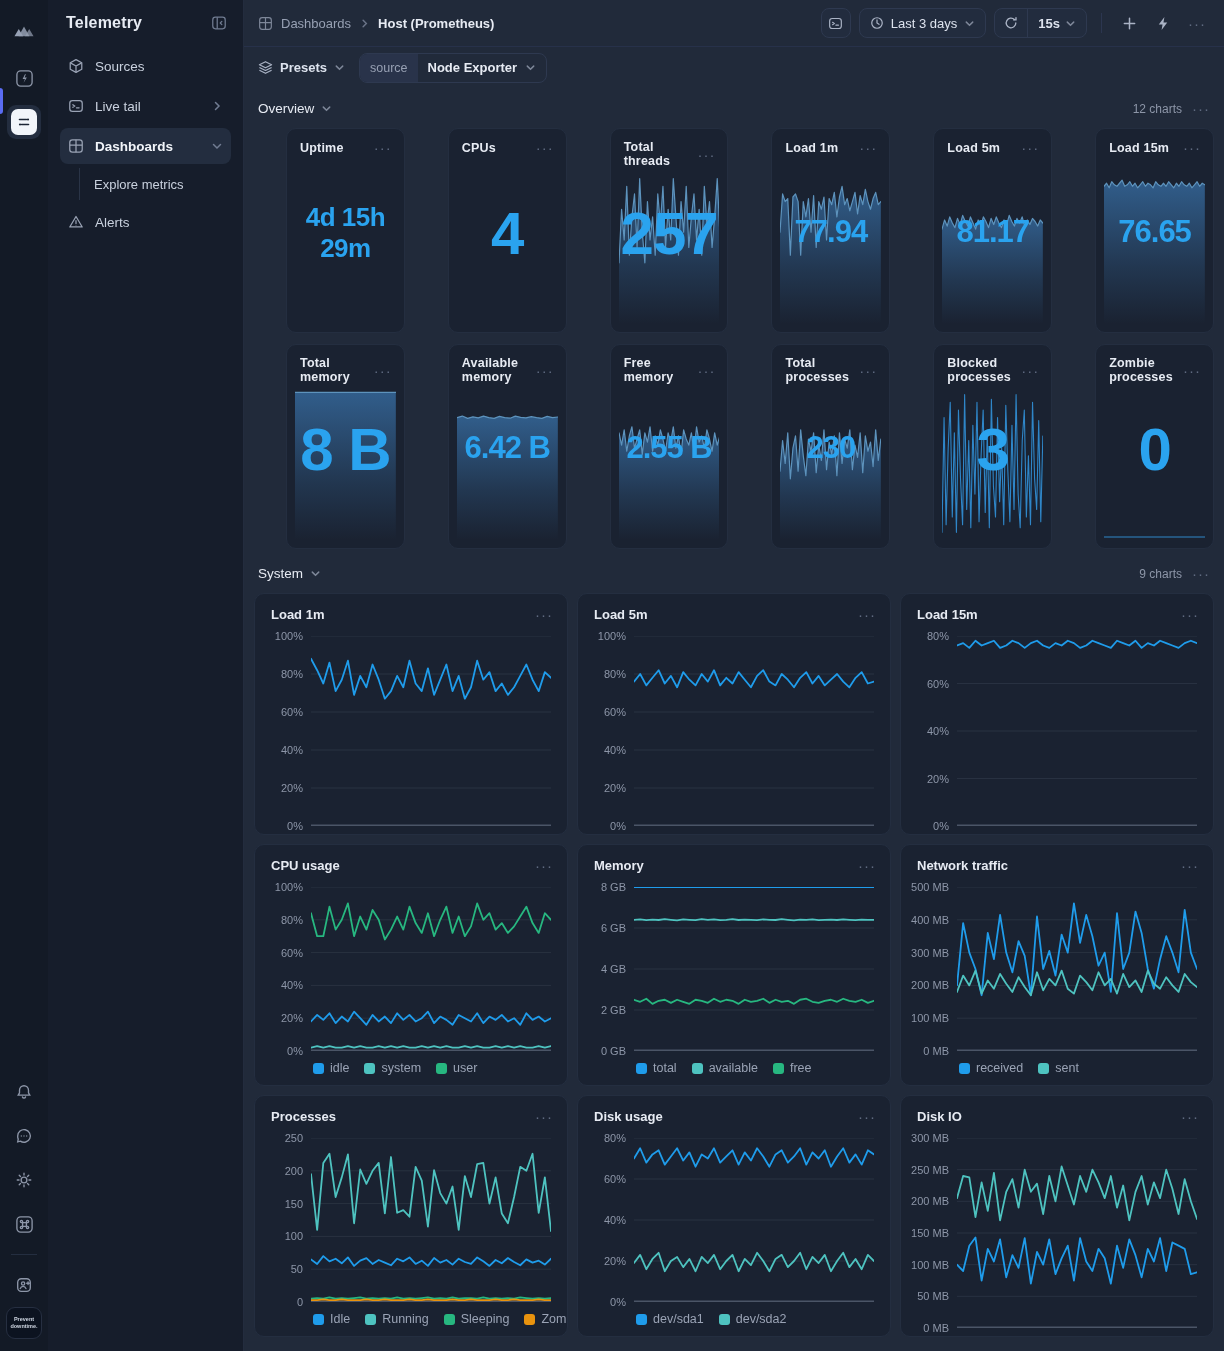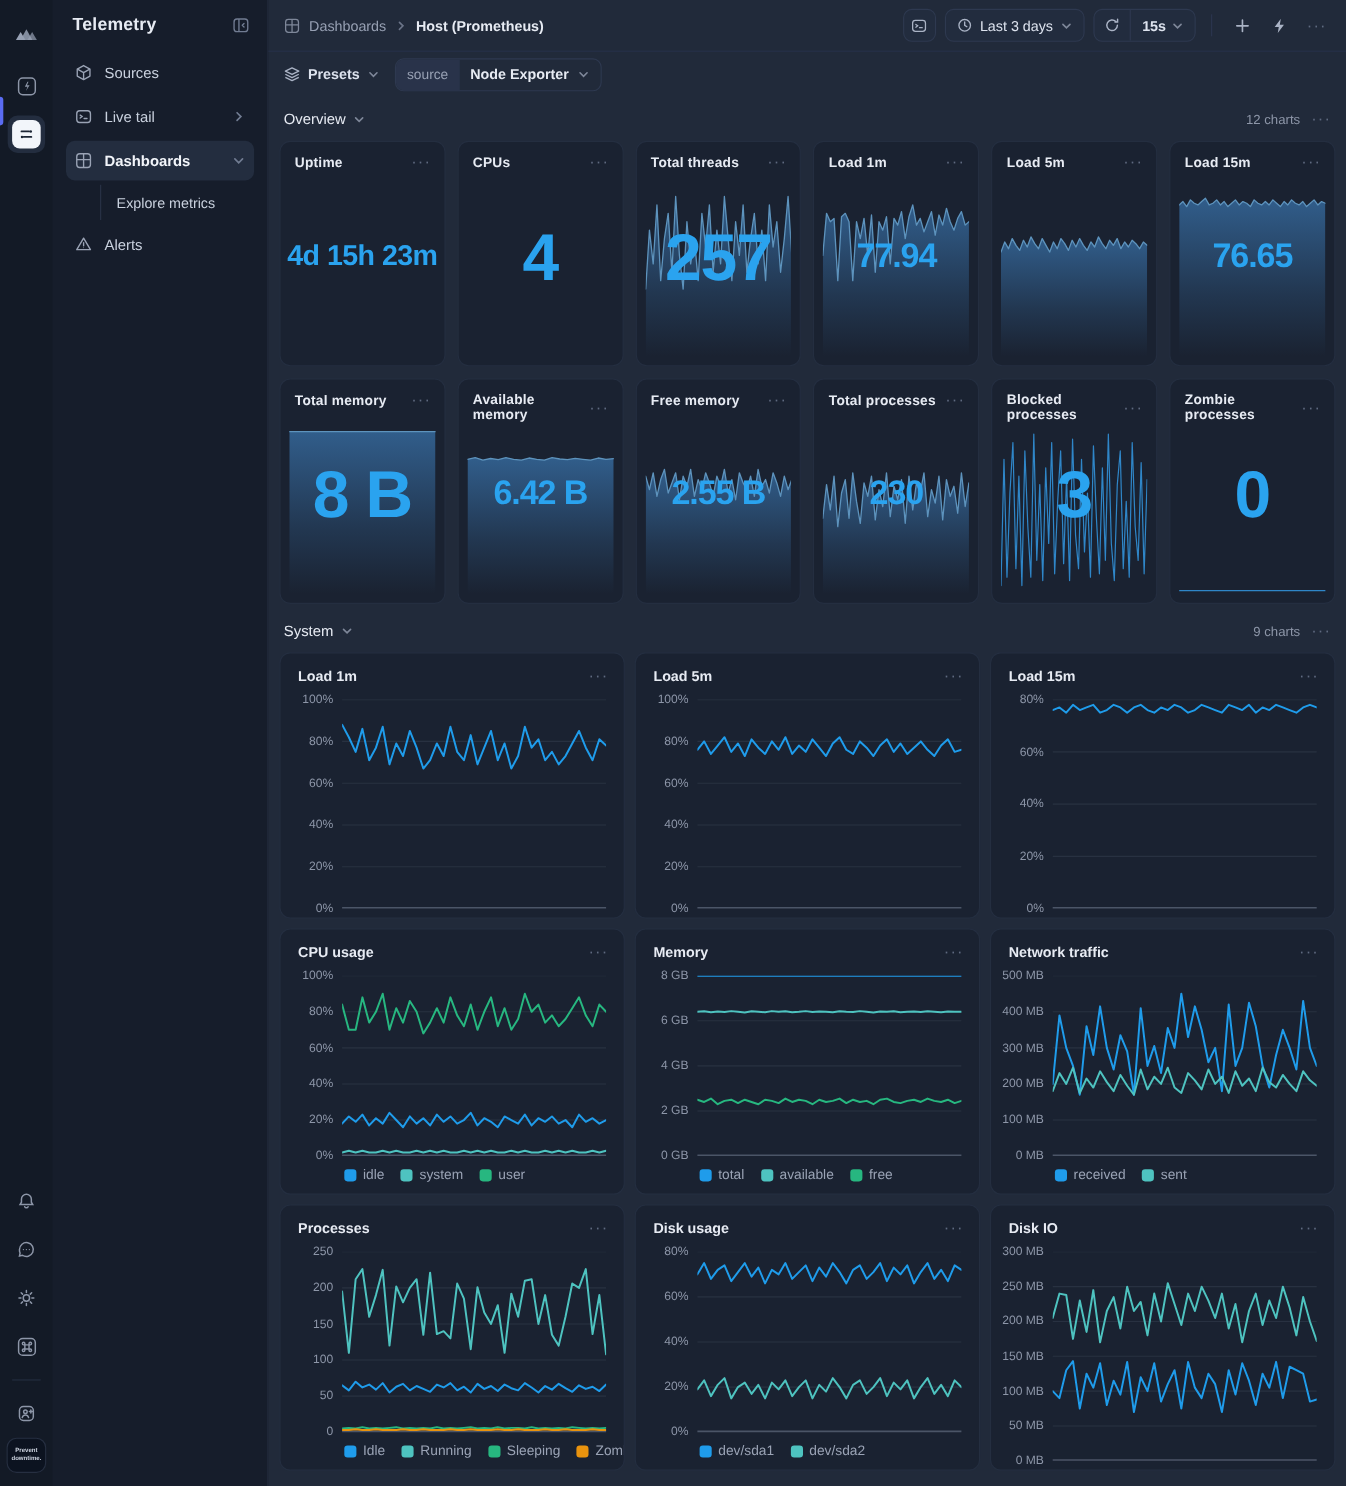--- a/index.html
+++ b/index.html
@@ -22,21 +22,21 @@
   
   .sidebar { width:196px; background:#161d2b; border-right:1px solid #232c3e; padding:14px 12px; flex:none; }
   .sb-head { display:flex; align-items:center; justify-content:space-between; padding:0 4px 16px 6px; }
   .sb-title { font-size:16px; font-weight:700; letter-spacing:.2px; }
   .collapse-btn { color:#717c92; cursor:pointer; display:flex; }
   .sb-item { display:flex; align-items:center; gap:10px; height:36px; padding:0 8px; border-radius:8px; color:#c9d1de; font-size:13.5px; cursor:pointer; margin-bottom:4px; }
   .sb-item .ic { width:17px; display:flex; color:#9aa3b5; }
   .sb-item .lbl { flex:1; }
   .sb-item .chev { color:#717c92; display:flex; }
   .sb-item.active { background:#232d3f; color:#f2f5fa; font-weight:600; }
-  .sb-sub-wrap { border-left:1px solid #2a3447; margin:2px 0 4px 31px; padding-left:6px; }
+  .sb-sub-wrap { border-left:1px solid #2a3447; margin:2px 0 4px 19px; padding-left:6px; }
   .sb-sub { display:flex; align-items:center; height:32px; padding:0 8px; border-radius:7px; font-size:13px; color:#c9d1de; cursor:pointer; }
 
   
   .main { flex:1; display:flex; flex-direction:column; min-width:0; }
   .topbar { height:47px; border-bottom:1px solid #27314a; display:flex; align-items:center; padding:0 14px; gap:8px; flex:none; }
   .crumb { display:flex; align-items:center; gap:8px; }
   .crumb .ic { color:#7e8799; display:flex; }
   .crumb-link { color:#97a0b3; font-size:13px; cursor:pointer; }
   .crumb-sep { color:#6b7488; display:flex; }
   .crumb-cur { color:#e7ebf3; font-size:13px; font-weight:600; }
@@ -62,21 +62,21 @@
   .content { flex:1; padding:0 10px; overflow:hidden; }
   .sec-head { display:flex; align-items:center; margin:13px 4px 12px 4px; }
   .sec-title-wrap { display:flex; align-items:center; gap:7px; cursor:pointer; }
   .sec-title { font-size:13.5px; font-weight:400; }
   .sec-head .spacer { flex:1; }
   .sec-count { font-size:12px; color:#8d96a8; margin-right:10px; }
   .dots { color:#5f6a80; font-size:15px; letter-spacing:1px; cursor:pointer; line-height:1; user-select:none; }
 
   
   .cards-grid { display:grid; grid-template-columns:repeat(6,1fr); gap:11px; }
-  .ocard { position:relative; height:205px; background:#1a2231; border:1px solid #242e40; border-radius:10px; overflow:hidden; }
+  .ocard { position:relative; height:205px; background:#1a2231; border:1px solid #242e40; border-radius:10px; overflow:hidden;margin-left:32px; }
   .card-head { display:flex; align-items:center; justify-content:space-between; padding:11px 12px 0 13px; position:relative; z-index:3; }
   .card-title { font-size:12.5px; font-weight:600; color:#e7ebf3; letter-spacing:.2px; }
   .spark-box { position:absolute; left:8px; right:8px; top:42px; bottom:8px; z-index:1; }
   .spark-box svg { width:100%; height:100%; display:block; }
   .big-value { position:absolute; left:0; right:0; top:50%; transform:translateY(-46%); text-align:center; color:#2aa3ef; font-weight:700; z-index:2; letter-spacing:-1px; }
   .big-value.md { font-size:26px; letter-spacing:-.5px; }
   .big-value.lg { font-size:31px; }
   .big-value.xl { font-size:60px; }
 
   
@@ -350,21 +350,21 @@
           <div class="spacer"></div>
           <span class="sec-count">12 charts</span>
           <span class="dots">···</span>
         </div>
         <div class="cards-grid" id="overview-grid">
             <div class="ocard">
               <div class="card-head">
                 <span class="card-title">Uptime</span>
                 <span class="dots">···</span>
               </div>
-              <div class="big-value md">4d 15h 23m</div>
+              <div class="big-value md">4d 15h 29m</div>
             </div>
             <div class="ocard">
               <div class="card-head">
                 <span class="card-title">CPUs</span>
                 <span class="dots">···</span>
               </div>
               <div class="big-value xl">4</div>
             </div>
             <div class="ocard">
               <div class="card-head">
@@ -417,20 +417,21 @@
                     <linearGradient id="g3" x1="0" y1="0" x2="0" y2="1">
                       <stop offset="0%" stop-color="#35689b" stop-opacity="0.85"></stop>
                       <stop offset="60%" stop-color="#35689b" stop-opacity="0.3"></stop>
                       <stop offset="100%" stop-color="#35689b" stop-opacity="0"></stop>
                     </linearGradient>
                   </defs>
                   <path d="M0.00,38.00 L2.56,32.00 L5.13,36.00 L7.69,30.00 L10.26,34.00 L12.82,37.00 L15.38,31.00 L17.95,35.00 L20.51,29.00 L23.08,33.00 L25.64,36.00 L28.21,30.00 L30.77,34.00 L33.33,38.00 L35.90,32.00 L38.46,36.00 L41.03,30.00 L43.59,33.00 L46.15,37.00 L48.72,31.00 L51.28,35.00 L53.85,30.00 L56.41,34.00 L58.97,37.00 L61.54,32.00 L64.10,35.00 L66.67,29.00 L69.23,33.00 L71.79,36.00 L74.36,31.00 L76.92,34.00 L79.49,30.00 L82.05,36.00 L84.62,32.00 L87.18,35.00 L89.74,31.00 L92.31,33.00 L94.87,36.00 L97.44,32.00 L100.00,34.00 L100,100 L0,100 Z" fill="url(#g3)"></path>
                   <polyline points="0.00,38.00 2.56,32.00 5.13,36.00 7.69,30.00 10.26,34.00 12.82,37.00 15.38,31.00 17.95,35.00 20.51,29.00 23.08,33.00 25.64,36.00 28.21,30.00 30.77,34.00 33.33,38.00 35.90,32.00 38.46,36.00 41.03,30.00 43.59,33.00 46.15,37.00 48.72,31.00 51.28,35.00 53.85,30.00 56.41,34.00 58.97,37.00 61.54,32.00 64.10,35.00 66.67,29.00 69.23,33.00 71.79,36.00 74.36,31.00 76.92,34.00 79.49,30.00 82.05,36.00 84.62,32.00 87.18,35.00 89.74,31.00 92.31,33.00 94.87,36.00 97.44,32.00 100.00,34.00" fill="none" stroke="#5d93bd" stroke-width="1.2" stroke-linejoin="round" stroke-linecap="round" vector-effect="non-scaling-stroke"></polyline>
                 </svg>
               </div>
+              <div class="big-value lg">81.17</div>
             </div>
             <div class="ocard">
               <div class="card-head">
                 <span class="card-title">Load 15m</span>
                 <span class="dots">···</span>
               </div>
               <div class="spark-box">
                 <svg viewBox="0 0 100 100" preserveAspectRatio="none">
                   <defs>
                     <linearGradient id="g4" x1="0" y1="0" x2="0" y2="1">

